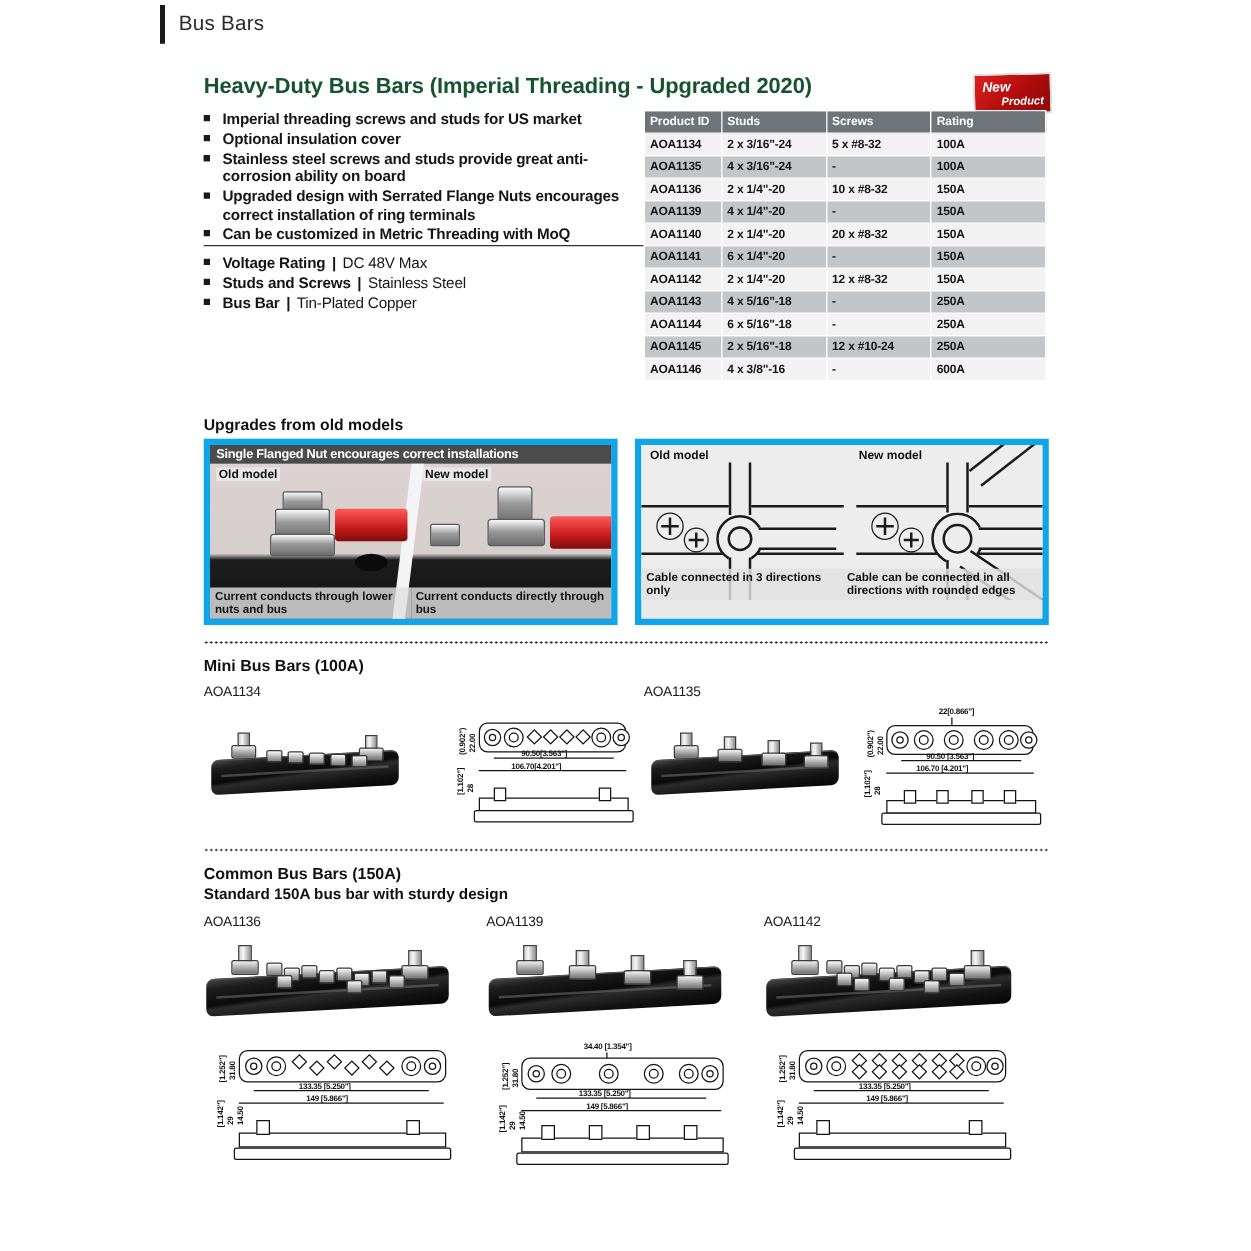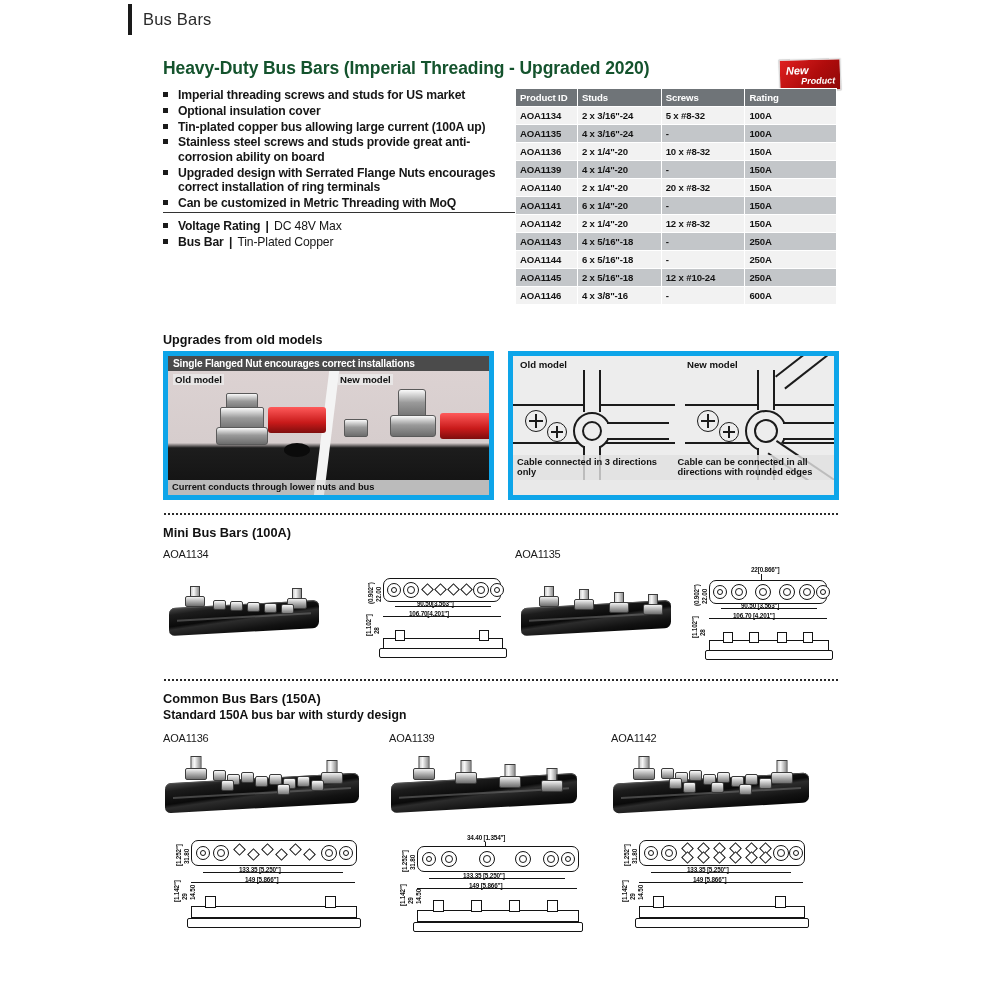--- a/index.html
+++ b/index.html
@@ -134,30 +134,31 @@
 <div class="sheet">
 
   <h1 class="h1">Heavy-Duty Bus Bars (Imperial Threading - Upgraded 2020)</h1>
 
   <div class="cols">
 
     <div class="colL">
       <ul class="blist">
         <li><span class="sq"></span><span>Imperial threading screws and studs for US market</span></li>
         <li><span class="sq"></span><span>Optional insulation cover</span></li>
-        <li><span class="sq"></span><span>Tin-plated copper bus allowing large current (100A up)</span></li>
+        <li><span class="sq"></span></li>
         <li><span class="sq"></span><span>Stainless steel screws and studs provide great anti-corrosion ability on board</span></li>
         <li><span class="sq"></span><span>Upgraded design with Serrated Flange Nuts encourages correct installation of ring terminals</span></li>
         <li><span class="sq"></span><span>Can be customized in Metric Threading with MoQ</span></li>
       </ul>
 
       <div class="rule"></div>
 
       <ul class="blist spec">
         <li><span class="sq"></span><span>Voltage Rating</span><span class="sep">&nbsp;|&nbsp;</span><span class="val">DC 48V Max</span></li>
+        <li><span class="sq"></span><span>Studs and Screws</span><span class="sep">&nbsp;|&nbsp;</span><span class="val">Stainless Steel</span></li>
         <li><span class="sq"></span><span>Bus Bar</span><span class="sep">&nbsp;|&nbsp;</span><span class="val">Tin-Plated Copper</span></li>
       </ul>
     </div>
 
     <div class="colR">
       <table class="ptab">
         <colgroup>
             <col class="c1">
             <col class="c2">
             <col class="c3">
@@ -261,20 +262,21 @@
 
           <div class="nut" style="left:230px;top:18px;width:26px;height:28px;border-radius:3px;"></div>
           <div class="nut" style="left:222px;top:44px;width:44px;height:20px;border-radius:3px;"></div>
           <div class="nut" style="left:176px;top:48px;width:22px;height:16px;border-radius:2px;"></div>
           <div class="wire" style="left:272px;top:42px;width:52px;"></div>
         </div>
         <div class="tag" style="left:5px;top:3px;">Old model</div>
         <div class="tag" style="left:170px;top:3px;">New model</div>
         <div class="foot">
           <div>Current conducts through lower nuts and bus</div>
+          <div>Current conducts directly through bus</div>
         </div>
       </div>
     </div>
 
     <div class="panel">
       <div class="panel-body">
         <div class="draw">
 
           <div class="dl" style="left:0;top:48px;width:162px;height:2px;"></div>
           <div class="dl" style="left:0;top:86px;width:162px;height:2px;"></div>

